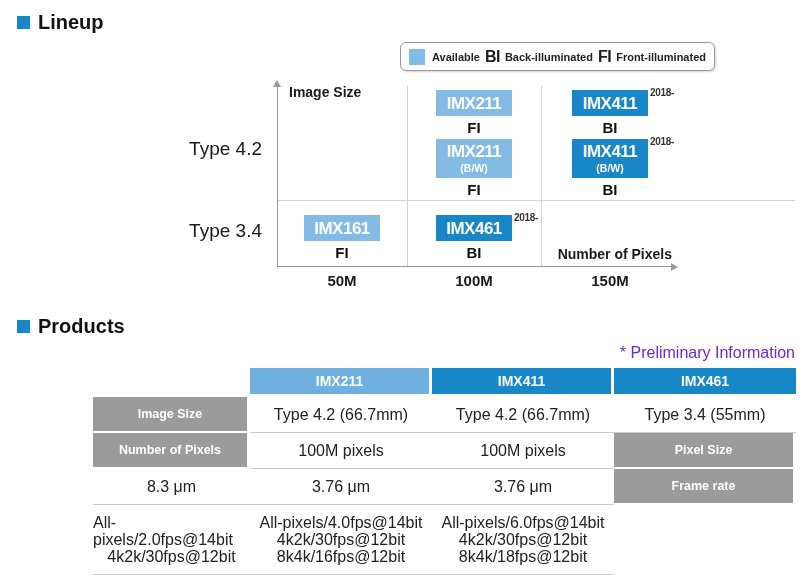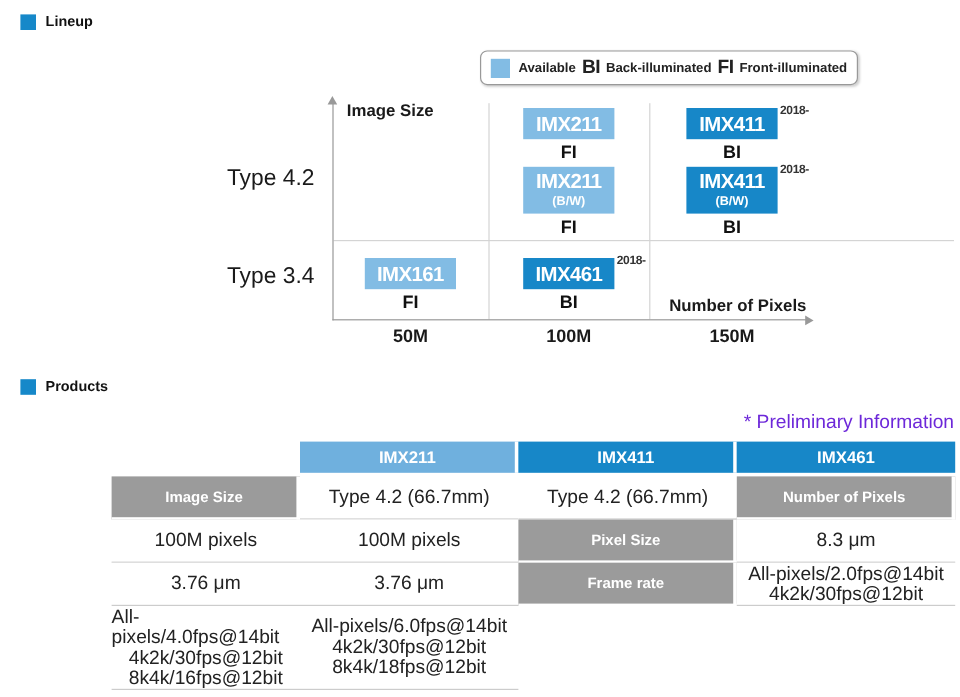--- a/index.html
+++ b/index.html
@@ -1,21 +1,21 @@
 <!DOCTYPE html>
 <html><head>
 <meta charset="utf-8">
 <style>
   html,body{margin:0;padding:0;background:#fff;}
   .page{position:relative;width:800px;height:581px;background:#fff;overflow:hidden;
         font-family:"Liberation Sans",sans-serif;color:#1a1a1a;}
   
   .section-head{position:absolute;display:flex;align-items:center;gap:8px;}
   .section-head .bullet{width:13px;height:13px;background:#1688c9;}
-  .section-head .txt{font-size:12px;font-weight:bold;color:#111;}
+  .section-head .txt{font-size:20px;font-weight:bold;color:#111;}
   
   .legend{position:absolute;left:400px;top:42px;height:27px;display:flex;align-items:center;
           gap:5px;padding:0 8px;border:1px solid #999;border-radius:6px;background:#fff;
           box-shadow:1px 1px 2px rgba(0,0,0,.18);white-space:nowrap;}
   .legend .sq{width:16px;height:16px;background:#82bce4;margin-right:2px;}
   .legend .lbl{font-size:11px;font-weight:bold;color:#222;}
   .legend .abbr{font-size:16px;font-weight:bold;color:#222;letter-spacing:-.5px;}
   
   .axis{position:absolute;background:#999;}
   .gline{position:absolute;background:#d4d4d4;}
@@ -131,20 +131,23 @@
       <div class="colhead light">IMX211</div>
       <div class="colhead dark">IMX411</div>
       <div class="colhead dark last">IMX461</div>
       <div class="rowhead">Image Size</div>
       <div class="cell">
         <div>Type 4.2 (66.7mm)</div>
       </div>
       <div class="cell">
         <div>Type 4.2 (66.7mm)</div>
       </div>
+      <div class="cell">
+        <div>Type 3.4 (55mm)</div>
+      </div>
       <div class="rowhead">Number of Pixels</div>
       <div class="cell">
         <div>100M pixels</div>
       </div>
       <div class="cell">
         <div>100M pixels</div>
       </div>
       <div class="rowhead">Pixel Size</div>
       <div class="cell">
         <div>8.3 μm</div>

